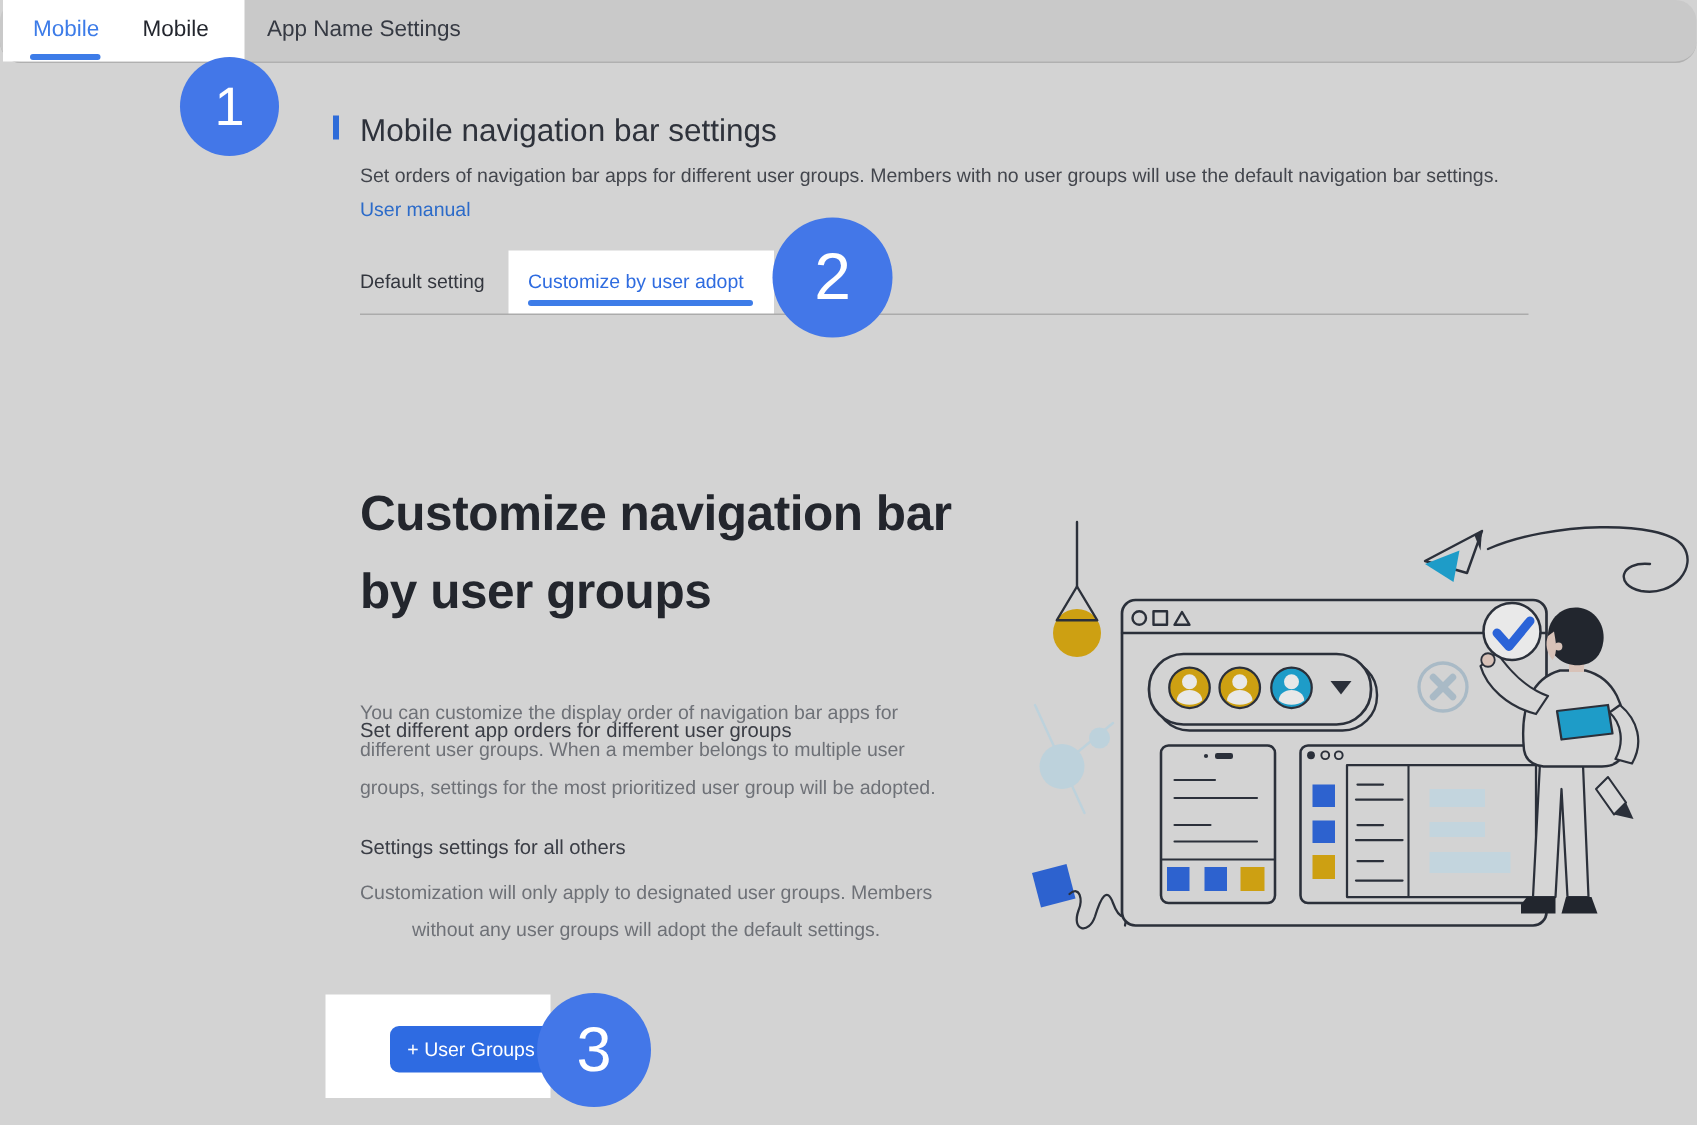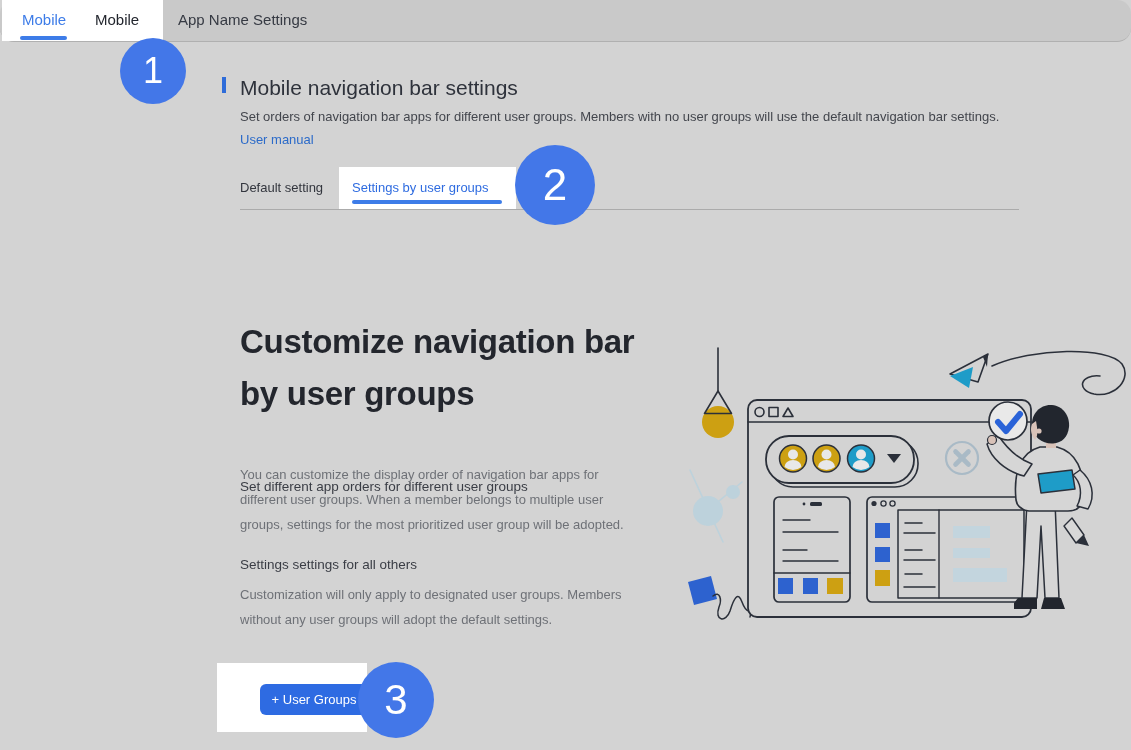--- a/index.html
+++ b/index.html
@@ -31,21 +31,21 @@
   .subtab.custom{left:352px;color:#2f6ce0;}
   .subtab-underline{position:absolute;left:352px;top:200px;width:150px;height:4px;background:#3d7ce8;border-radius:2px;}
   .subtab-divider{position:absolute;left:240px;top:209px;width:779px;height:1px;background:#ababab;}
 
   
   .heading{position:absolute;left:240px;top:316px;font-size:33px;line-height:52px;font-weight:bold;
            color:#23262d;white-space:pre-line;letter-spacing:-0.3px;}
   .sub-title{position:absolute;left:240px;font-size:13.5px;color:#3a3d45;}
   .sub-body{position:absolute;left:240px;font-size:13px;color:#6e7177;line-height:25px;white-space:pre-line;}
   .s1-title{top:443px;margin-top:36px;} .s1-body{top:462px;}
-  .s2-title{top:557px;} .s2-body{top:582px;}
+  .s2-title{top:557px;} .s2-body{top:582px;text-align:center;}
 
   
   .button-highlight{position:absolute;left:217px;top:663px;width:150px;height:69px;background:#ffffff;}
   .user-groups-btn{position:absolute;left:260px;top:684px;width:108px;height:31px;background:#2e6be2;
     border-radius:6px;color:#ffffff;font-size:13px;display:flex;align-items:center;justify-content:center;cursor:pointer;}
 
   
   .step-circle{position:absolute;border-radius:50%;background:#4377e8;color:#ffffff;
     display:flex;align-items:center;justify-content:center;font-family:"Liberation Sans",sans-serif;}
   .step-1{left:120px;top:38px;width:66px;height:66px;font-size:36px;}
@@ -65,21 +65,21 @@
   <div class="toptab-underline"></div>
 </div>
 
 <div class="section-accent"></div>
 <div class="section-title">Mobile navigation bar settings</div>
 <div class="description">Set orders of navigation bar apps for different user groups. Members with no user groups will use the default navigation bar settings.</div>
 <a class="user-manual">User manual</a>
 
 <div class="subtab-highlight"></div>
 <span class="subtab default">Default setting</span>
-<span class="subtab custom">Settings by user groups</span>
+<span class="subtab custom">Customize by user adopt</span>
 <div class="subtab-underline"></div>
 <div class="subtab-divider"></div>
 
 <div class="heading">Customize navigation bar
 by user groups</div>
 
 <div class="sub-title s1-title">Set different app orders for different user groups</div>
 <div class="sub-body s1-body">You can customize the display order of navigation bar apps for
 different user groups. When a member belongs to multiple user
 groups, settings for the most prioritized user group will be adopted.</div>

